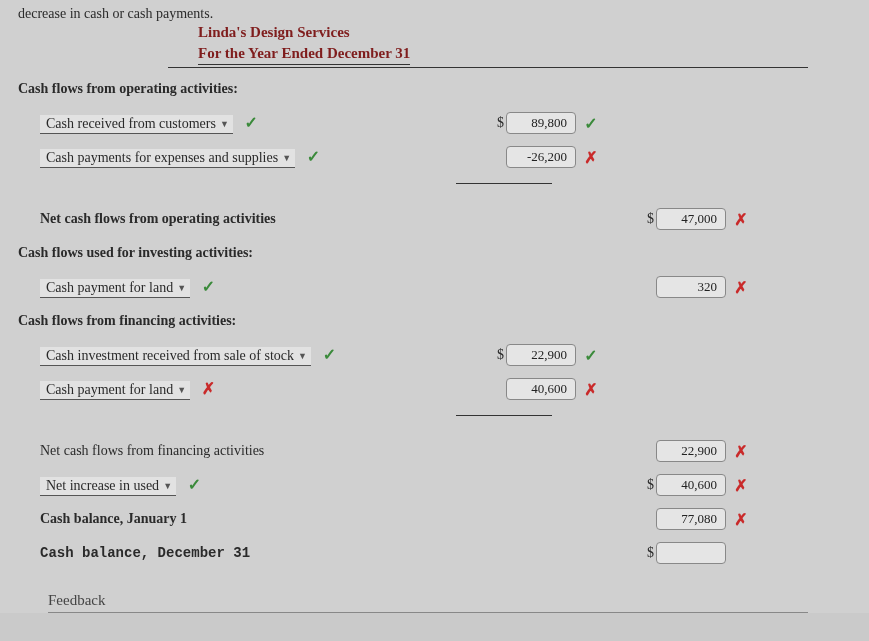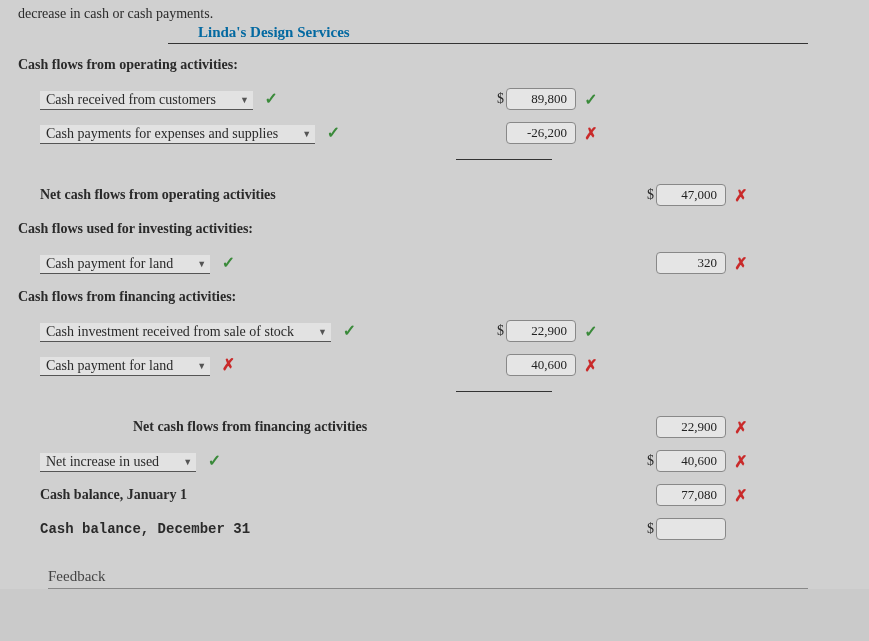--- a/index.html
+++ b/index.html
@@ -19,21 +19,21 @@
   }
   .intro {
     font-size: 14px;
     color: #2a2a2a;
     margin-bottom: 0;
   }
   .stmt-header {
     text-align: left;
     font-weight: bold;
     font-size: 15px;
-    color: #0369a1;
+    color: #7f1d1d;
     margin-left: 180px;
   }
   .stmt-header div {
     margin: 2px 0;
   }
   .stmt-header .underline {
     border-bottom: 1.5px solid #333;
     display: inline-block;
     padding-bottom: 2px;
     margin-bottom: 2px;
@@ -61,21 +61,20 @@
     padding-left: 22px;
     font-weight: 500;
   }
   .dropdown {
     display: inline-flex;
     align-items: center;
     background: #e2e2e2;
     border-bottom: 1.5px solid #555;
     padding: 1px 4px 1px 6px;
     font-weight: 500;
-    gap: 20px;
   }
   .caret {
     font-size: 9px;
     margin-left: 4px;
     color: #555;
   }
   .mark {
     display: inline-block;
     width: 18px;
     text-align: center;
@@ -130,20 +129,21 @@
   }
 </style>
 </head>
 <body>
 
 <div class="page">
   <div class="intro">decrease in cash or cash payments.</div>
 
   <div class="stmt-header">
     <div>Linda's Design Services</div>
+    <div class="underline">For the Year Ended December 31</div>
   </div>
   <hr class="hr-wide">
 
   
   <div class="row">
     <div class="label-col">Cash flows from operating activities:</div>
   </div>
 
   
   <div class="row">
@@ -259,21 +259,21 @@
   <div class="row" style="margin-top:-6px;">
     <div class="label-col"></div>
     <div class="val-col1">
         <div class="col-underline"></div>
       </div>
     <div class="val-col2"></div>
   </div>
 
   
   <div class="row">
-    <div class="label-col indent" style="font-weight:700;text-align:center;">Net cash flows from financing activities</div>
+    <div class="label-col indent" style="font-weight:400;">Net cash flows from financing activities</div>
     <div class="val-col1"></div>
     <div class="val-col2">
       <span class="value-box">22,900</span>
       <span class="mark bad">✗</span>
     </div>
   </div>
 
   
   <div class="row">
     <div class="label-col indent">

